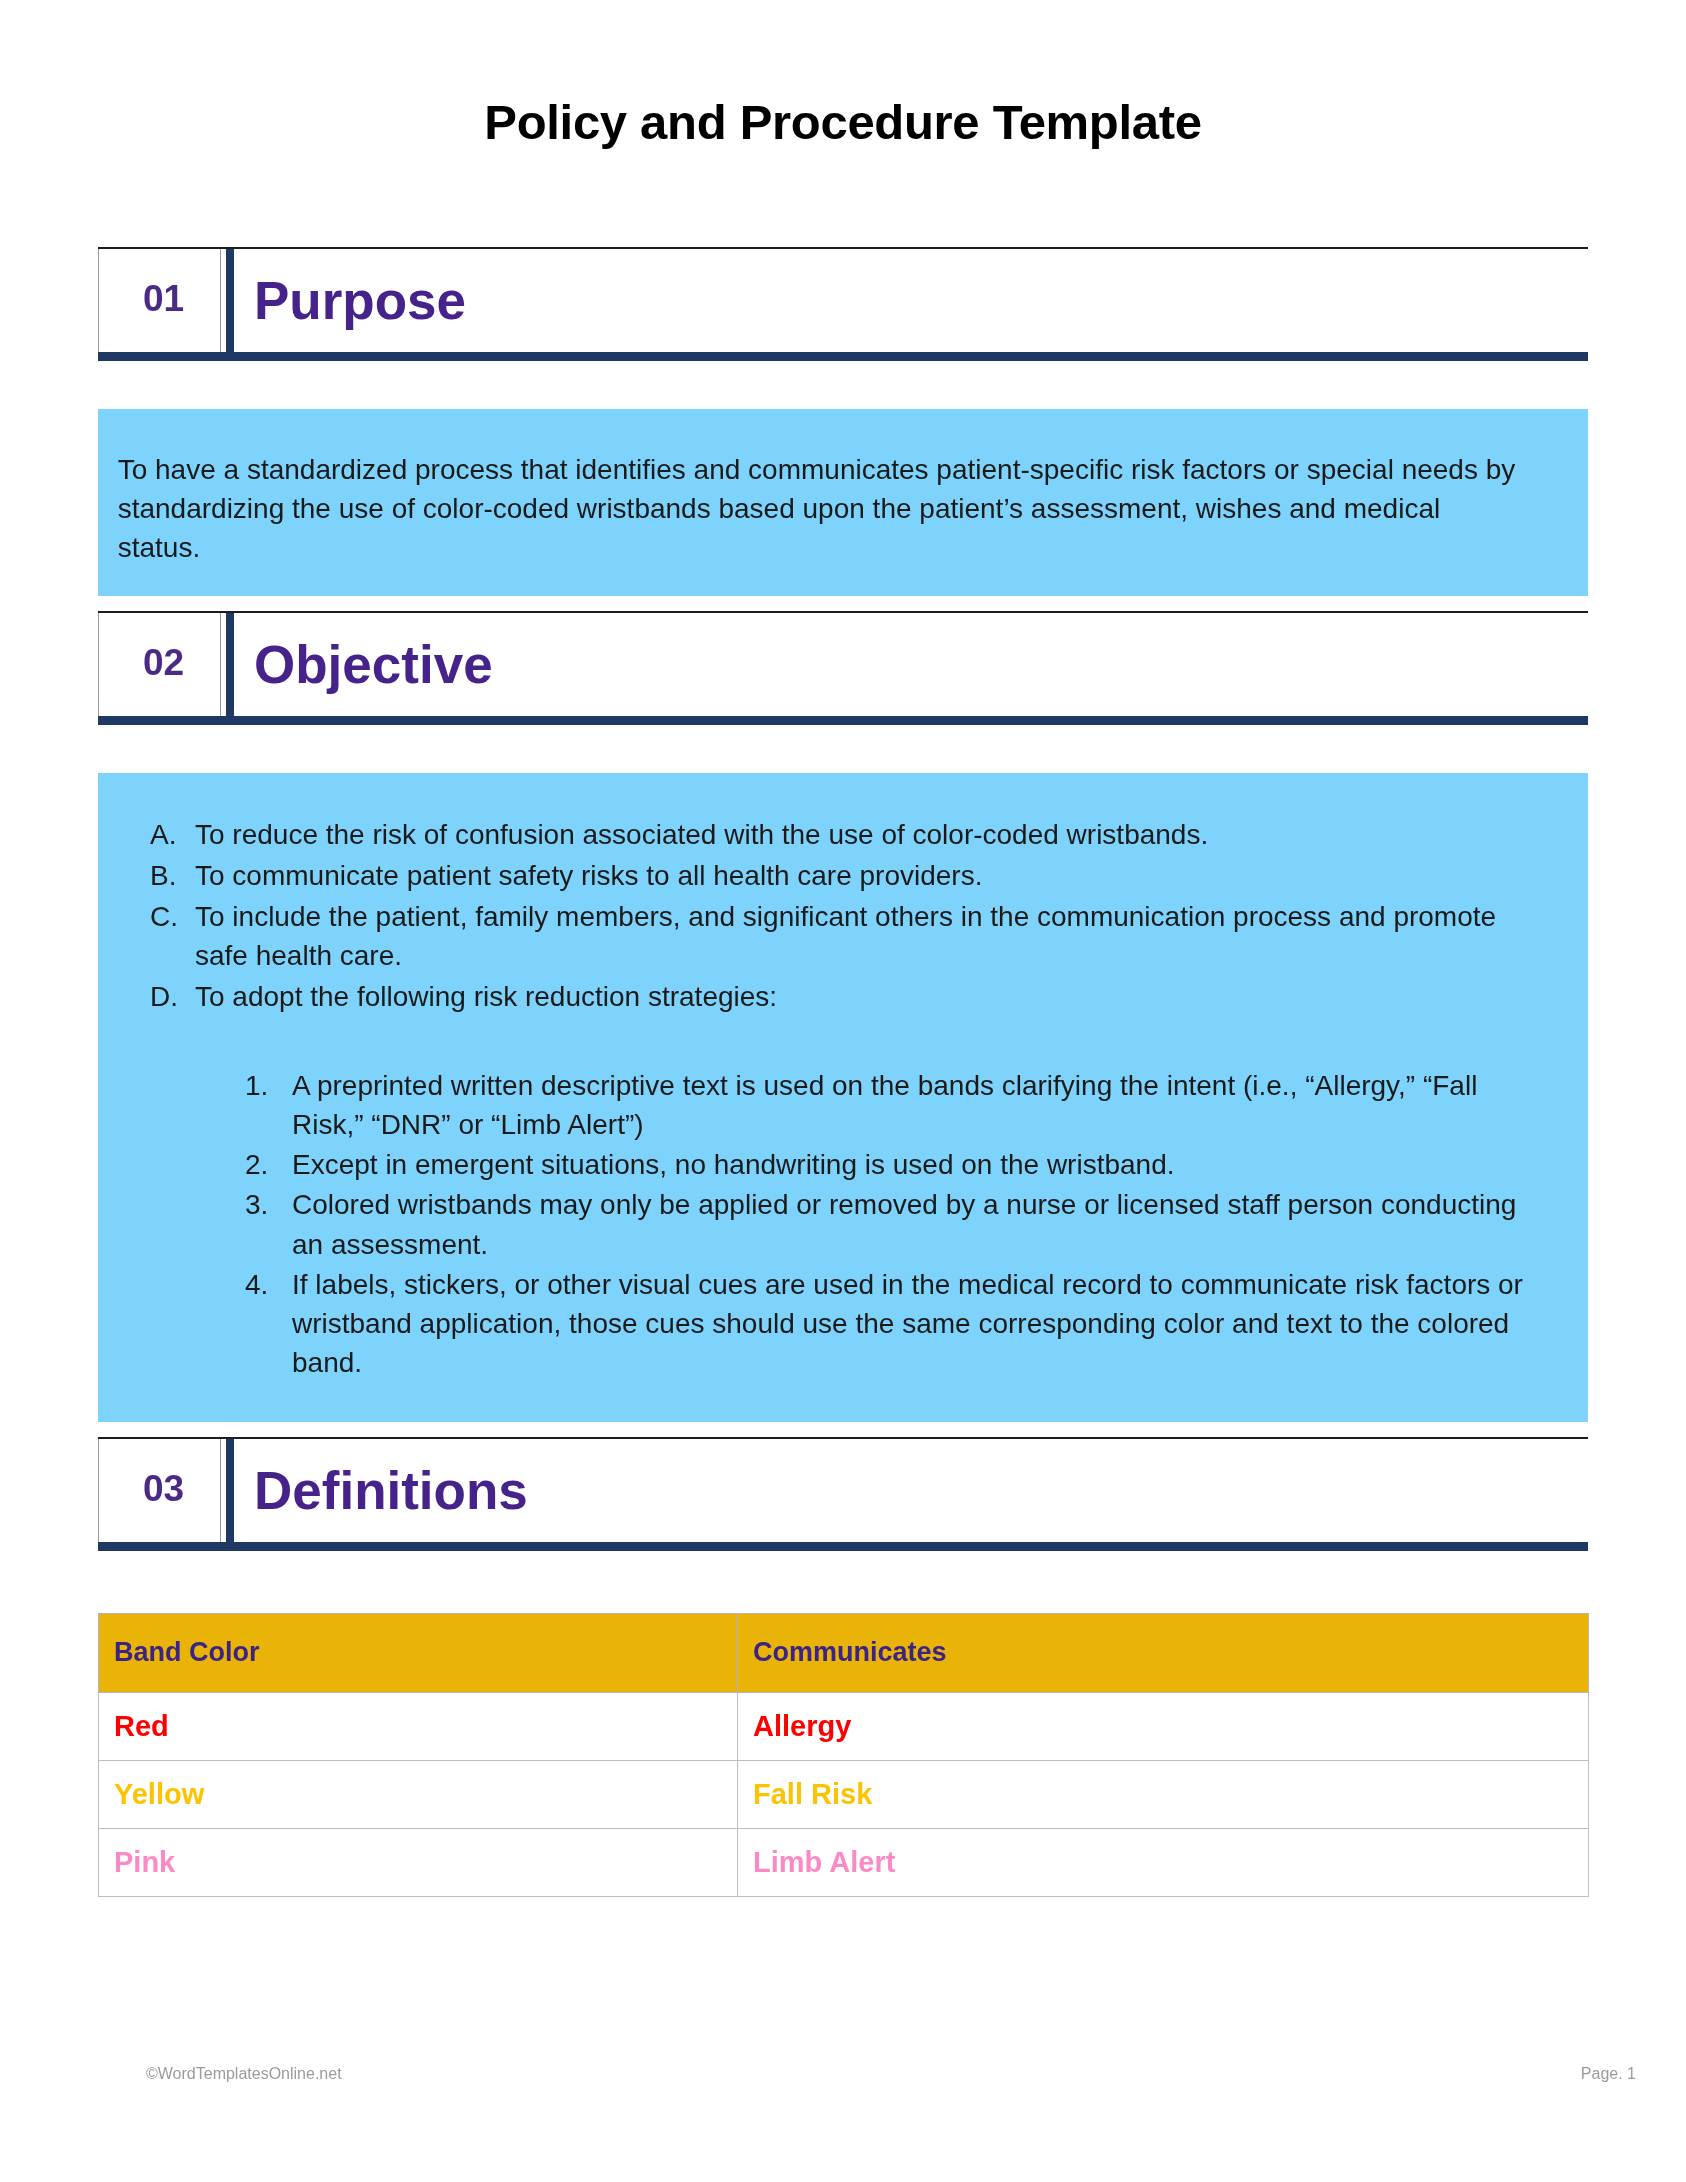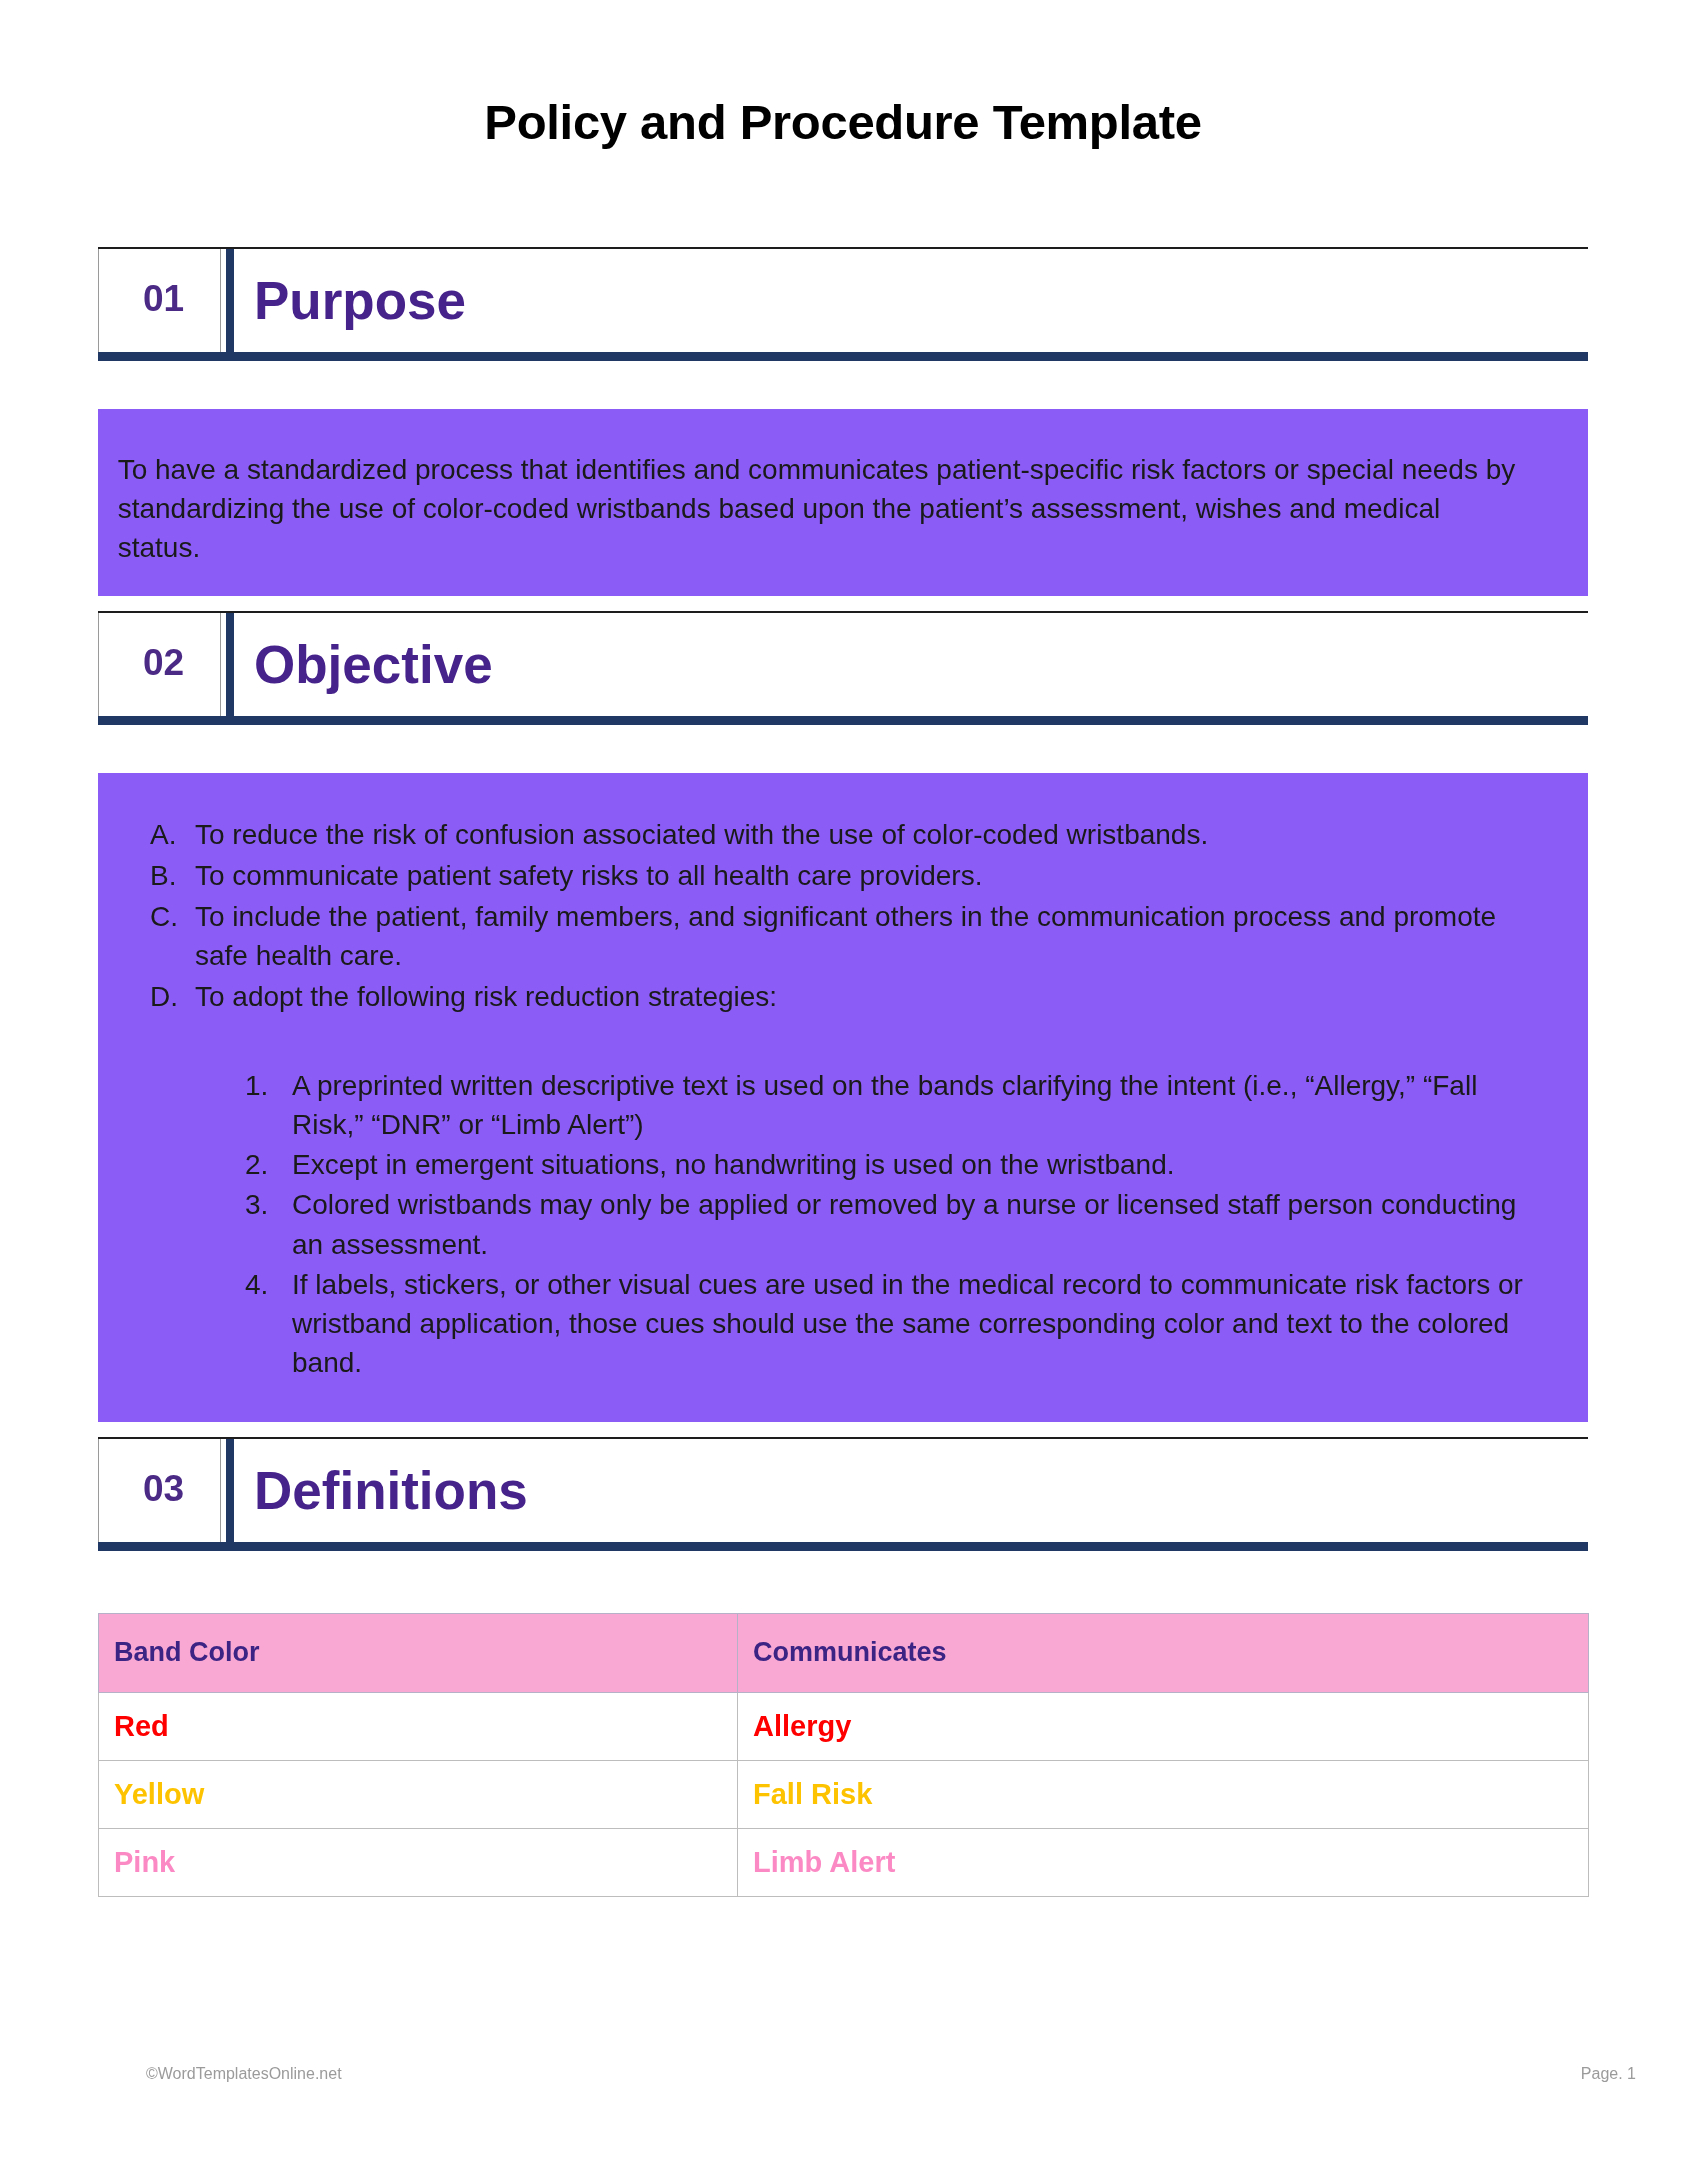--- a/index.html
+++ b/index.html
@@ -97,21 +97,21 @@
     width: 1490px;
     height: 9.4px;
     background: #1f3864;
   }
 
   
   .panel {
     position: absolute;
     left: 98px;
     width: 1490px;
-    background: #8b5cf6;
+    background: #7dd3fc;
     box-sizing: border-box;
   }
 
   .body-text {
     font-size: 28px;
     line-height: 1.40;
     color: #1a1a1a;
   }
 
   
@@ -182,21 +182,21 @@
     position: absolute;
     left: 98px;
     top: 1613px;
     width: 1490px;
     border-collapse: collapse;
     table-layout: fixed;
   }
   .def-table col.c1 { width: 639px; }
   .def-table col.c2 { width: 851px; }
   .def-table th {
-    background: #f9a8d4;
+    background: #eab308;
     color: #3b2484;
     font-size: 27px;
     font-weight: bold;
     text-align: left;
     padding: 23.4px 0 23.4px 15px;
     border: 0.9px solid #b7b0c9;
     height: 54px;
     box-sizing: border-box;
   }
   .def-table td {

